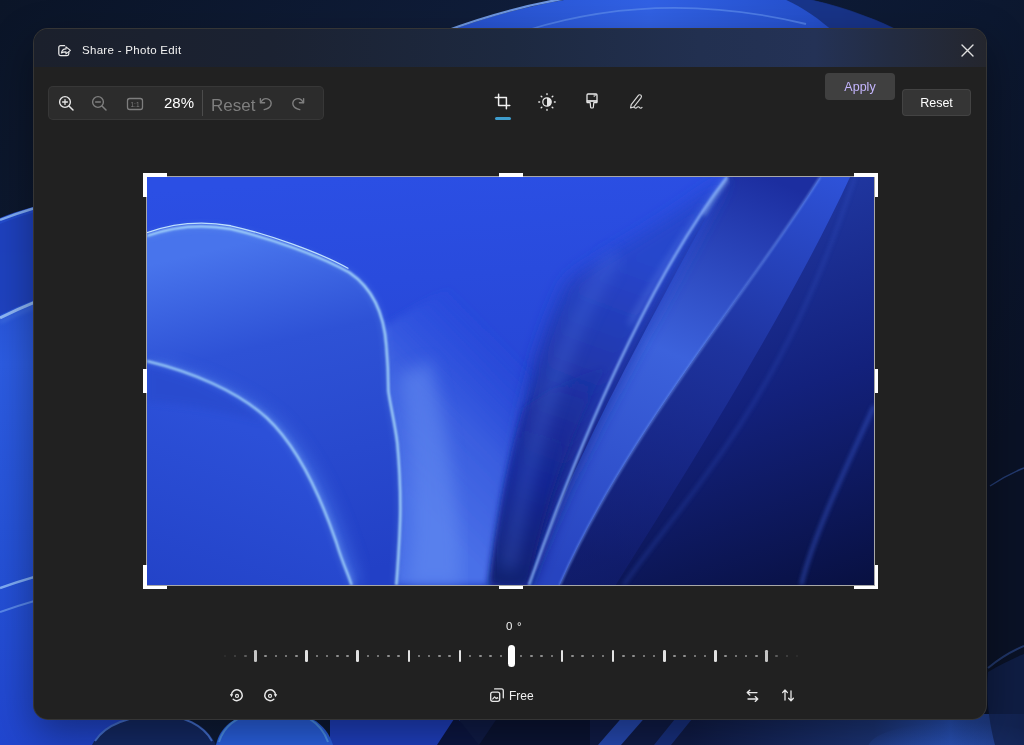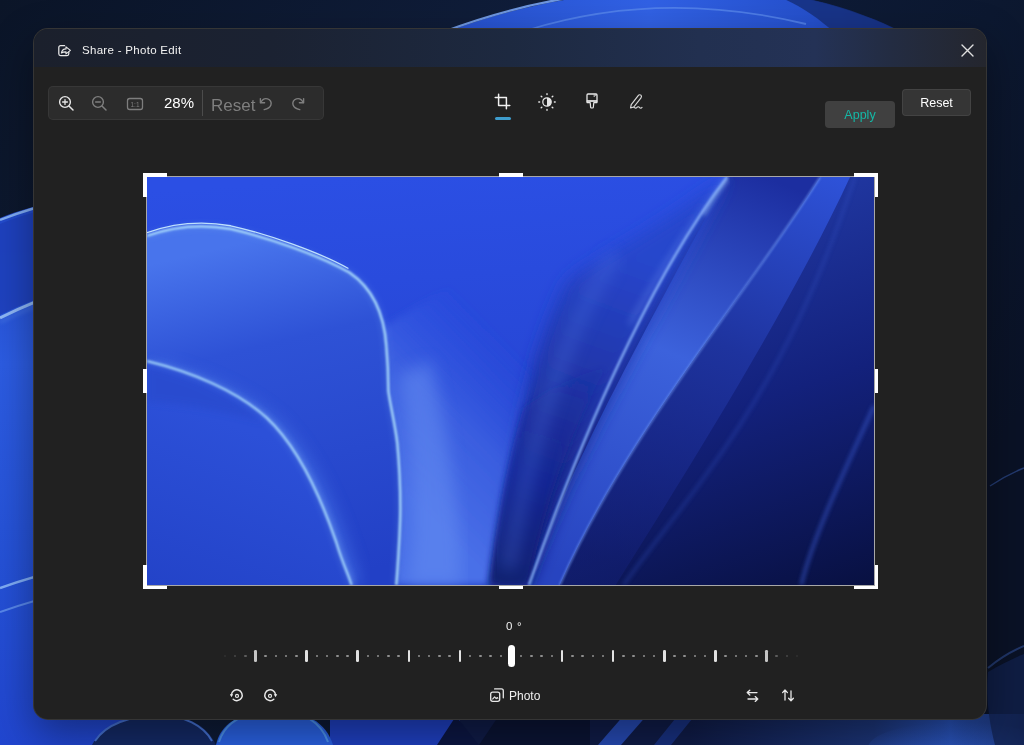--- a/index.html
+++ b/index.html
@@ -167,21 +167,21 @@
     <path d="M 5,2 L 13,2 C 13.6,2 14,2.4 14,3 L 14,9 L 4,9 L 4,3 C 4,2.4 4.4,2 5,2 Z" fill="none" stroke="#e6e6e6" stroke-width="1.3" stroke-linejoin="round"></path>
     <path d="M 4,9 L 14,9 L 14,10.6 L 10.8,10.6 L 10.4,15 C 10.4,15.6 9.9,16 9.3,16 L 8.7,16 C 8.1,16 7.6,15.6 7.6,15 L 7.2,10.6 L 4,10.6 Z" fill="none" stroke="#e6e6e6" stroke-width="1.2" stroke-linejoin="round"></path>
     <path d="M 11.2,2.4 L 11.2,5 M 12.8,2.4 L 12.8,4" stroke="#e6e6e6" stroke-width="0.9"></path>
   </svg>
 
   <svg class="abs" style="left:593px;top:63px" width="18" height="18" viewBox="0 0 18 18">
     <path d="M 4.2,12.6 L 11.4,3.4 C 12,2.6 13.2,2.5 13.9,3.2 C 14.6,3.9 14.6,5 14,5.8 L 6.8,15 L 3.6,15.8 Z" fill="none" stroke="#d8d8d8" stroke-width="1.2" stroke-linejoin="round"></path>
     <path d="M 6.8,15.2 C 8,16.4 9.2,16.4 10,15.4 C 10.8,14.4 11.8,14.6 12.6,15.6 C 13.3,16.4 14.2,16.3 15,15.4" fill="none" stroke="#d8d8d8" stroke-width="1.2" stroke-linecap="round"></path>
   </svg>
 
-  <div class="btn" style="left:791px;top:72px;width:70px;height:27px;background:#404040;color:#14b8a6;">Apply</div>
+  <div class="btn" style="left:791px;top:44px;width:70px;height:27px;background:#404040;color:#c4b5fd;">Apply</div>
   <div class="btn" style="left:868px;top:60px;width:69px;height:27px;background:#353535;border:1px solid rgba(255,255,255,0.07);color:#ffffff;">Reset</div>
 
   <div class="abs" style="left:112px;top:147px;width:729px;height:410px;border:1px solid #a8a8a8;">
     <svg width="727" height="408" viewBox="0 0 729 410" preserveAspectRatio="none">
       <defs>
         <linearGradient id="cbg" x1="0.3" y1="0" x2="0.42" y2="1">
           <stop offset="0" stop-color="#2b4fe4"></stop>
           <stop offset="0.5" stop-color="#2747d6"></stop>
           <stop offset="1" stop-color="#1f3ec6"></stop>
         </linearGradient>
@@ -377,21 +377,21 @@
     <path d="M 14.6,8.0 A 5.4,5.4 0 1 0 12.8,12.3" fill="none" stroke="#e8e8e8" stroke-width="1.5" stroke-linecap="round"></path>
     <path d="M 12.8,7.2 L 16.2,7.2 L 14.5,10.2 Z" fill="#e8e8e8"></path>
     <circle cx="9.0" cy="8.9" r="1.5" fill="none" stroke="#e8e8e8" stroke-width="1.2"></circle>
   </svg>
 
   <svg class="abs" style="left:455px;top:658px" width="16" height="16" viewBox="0 0 16 16">
     <path d="M 5.6,1.9 L 12.4,1.9 C 13.5,1.9 14.3,2.7 14.3,3.8 L 14.3,10.8" fill="none" stroke="#e8e8e8" stroke-width="1.3" stroke-linecap="round"></path>
     <rect x="1.7" y="5.1" width="9" height="9.2" rx="2" fill="none" stroke="#e8e8e8" stroke-width="1.3"></rect>
     <path d="M 3.4,12.4 L 5.6,9.8 L 7.2,11.6 L 8.3,10.5 L 9.2,11.6" fill="none" stroke="#e8e8e8" stroke-width="1.1" stroke-linejoin="round"></path>
   </svg>
-  <div id="freetxt" style="left:475px;top:660px;">Photo</div>
+  <div id="freetxt" style="left:475px;top:660px;">Free</div>
 
   <svg class="abs" style="left:710px;top:659px" width="17" height="16" viewBox="0 0 17 16">
     <path d="M 3.4,4.6 L 13,4.6 M 5.8,2.2 L 3.2,4.6 L 5.8,7" fill="none" stroke="#e8e8e8" stroke-width="1.3" stroke-linecap="round" stroke-linejoin="round"></path>
     <path d="M 13.6,11 L 4,11 M 11.2,8.6 L 13.8,11 L 11.2,13.4" fill="none" stroke="#e8e8e8" stroke-width="1.3" stroke-linecap="round" stroke-linejoin="round"></path>
   </svg>
 
   <svg class="abs" style="left:746px;top:658px" width="16" height="17" viewBox="0 0 16 17">
     <path d="M 5,3.2 L 5,13 M 2.6,5.6 L 5,3 L 7.4,5.6" fill="none" stroke="#e8e8e8" stroke-width="1.3" stroke-linecap="round" stroke-linejoin="round"></path>
     <path d="M 11,13.6 L 11,4 M 8.6,11.2 L 11,13.8 L 13.4,11.2" fill="none" stroke="#e8e8e8" stroke-width="1.3" stroke-linecap="round" stroke-linejoin="round"></path>
   </svg>

